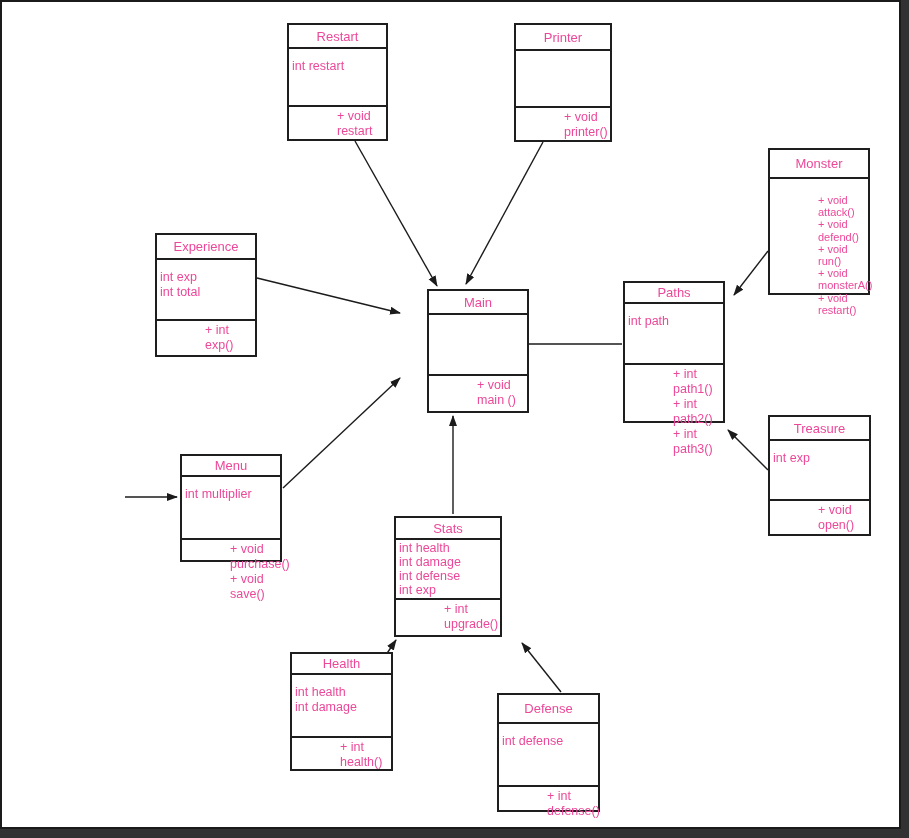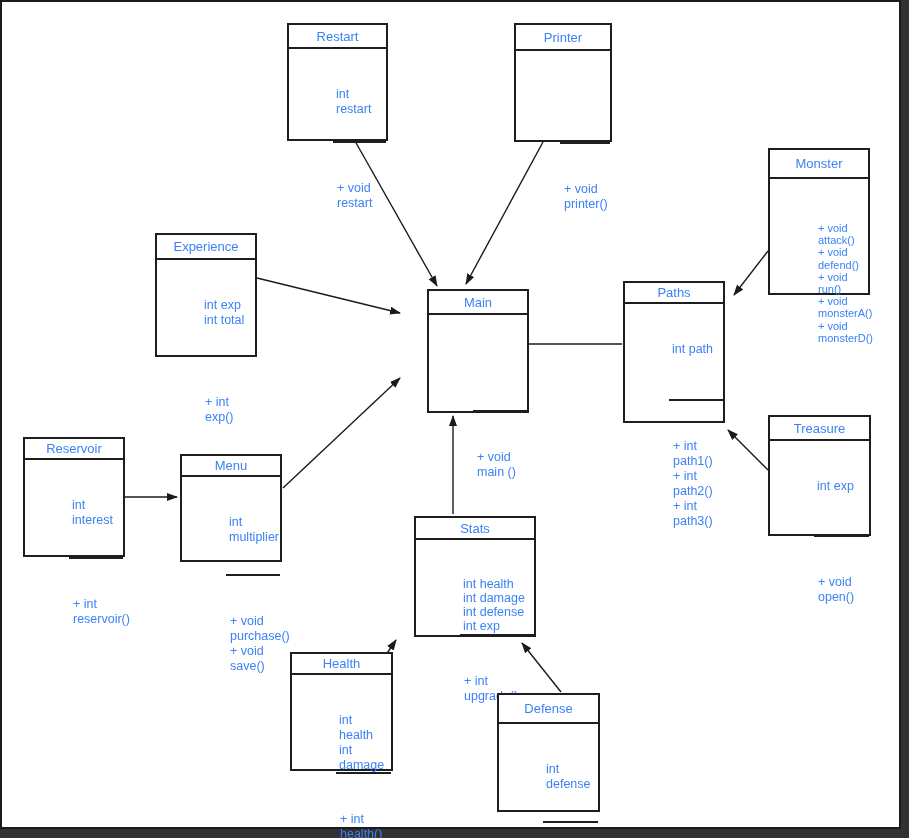--- a/index.html
+++ b/index.html
@@ -16,58 +16,56 @@
     background:#ffffff;
     border:2px solid #1b1b1b;
   }
   .wires{position:absolute;left:0;top:0;}
   .uml-class{
     position:absolute;
     background:#ffffff;
     border:2px solid #1e1e1e;
     box-sizing:border-box;
     display:flex;flex-direction:column;
-    color:#3b82f6;
-    gap:36px;
+    color:#ec4899;
   }
   .uml-class .title{
     box-sizing:border-box;
     border-bottom:2px solid #1e1e1e;
     font-size:13px;
     display:flex;align-items:center;justify-content:center;
     flex:none;
   }
   .uml-class .attrs{
     box-sizing:border-box;
     border-bottom:2px solid #1e1e1e;
-    padding:2px 3px;
+    padding:10px 3px;
     font-size:12.5px;line-height:15px;
     flex:none;
-    margin-left:44px;
   }
   .uml-class .methods{
     box-sizing:border-box;
     padding:2px 3px;
     font-size:12.5px;line-height:15px;
     flex:1;
     margin-left:45px;
   }
 
   #c-restart{left:287px;top:23px;width:101px;height:118px}
   #c-restart .title{height:24px}
   #c-restart .attrs{height:58px}
 
   #c-printer{left:514px;top:23px;width:98px;height:119px}
   #c-printer .title{height:26px}
   #c-printer .attrs{height:57px}
 
   #c-monster{left:768px;top:148px;width:102px;height:147px}
   #c-monster .title{height:29px}
   #c-monster .attrs{height:61px}
-  #c-monster .methods{font-size:11px;line-height:12.2px;padding-top:7px}
+  #c-monster .methods{font-size:11px;line-height:12.2px;padding-top:15px}
 
   #c-experience{left:155px;top:233px;width:102px;height:124px}
   #c-experience .title{height:25px}
   #c-experience .attrs{height:61px}
 
   #c-main{left:427px;top:289px;width:102px;height:124px}
   #c-main .title{height:24px}
   #c-main .attrs{height:61px}
 
   #c-paths{left:623px;top:281px;width:102px;height:142px}
@@ -79,21 +77,21 @@
   #c-treasure .attrs{height:60px}
 
   #c-reservoir{left:23px;top:437px;width:102px;height:120px}
   #c-reservoir .title{height:21px}
   #c-reservoir .attrs{height:63px}
 
   #c-menu{left:180px;top:454px;width:102px;height:108px}
   #c-menu .title{height:21px}
   #c-menu .attrs{height:63px}
 
-  #c-stats{left:414px;top:516px;width:122px;height:121px}
+  #c-stats{left:394px;top:516px;width:108px;height:121px}
   #c-stats .title{height:22px}
   #c-stats .attrs{height:60px;line-height:14px;padding-top:1px}
 
   #c-health{left:290px;top:652px;width:103px;height:119px}
   #c-health .title{height:21px}
   #c-health .attrs{height:63px}
 
   #c-defense{left:497px;top:693px;width:103px;height:119px}
   #c-defense .title{height:29px}
   #c-defense .attrs{height:63px}
@@ -143,21 +141,21 @@
     </div>
   </div>
 
   <div class="uml-class" id="c-monster">
     <div class="title">Monster</div>
     <div class="methods">
       <div>+ void attack()</div>
       <div>+ void defend()</div>
       <div>+ void run()</div>
       <div>+ void monsterA()</div>
-      <div>+ void monsterD()</div>
+      <div>+ void restart()</div>
     </div>
   </div>
 
   <div class="uml-class" id="c-experience">
     <div class="title">Experience</div>
     <div class="attrs">
       <div>int exp</div>
       <div>int total</div>
     </div>
     <div class="methods">
@@ -188,29 +186,20 @@
   <div class="uml-class" id="c-treasure">
     <div class="title">Treasure</div>
     <div class="attrs">
       <div>int exp</div>
     </div>
     <div class="methods">
       <div>+ void open()</div>
     </div>
   </div>
 
-  <div class="uml-class" id="c-reservoir">
-    <div class="title">Reservoir</div>
-    <div class="attrs">
-      <div>int interest</div>
-    </div>
-    <div class="methods">
-      <div>+ int reservoir()</div>
-    </div>
-  </div>
 
   <div class="uml-class" id="c-menu">
     <div class="title">Menu</div>
     <div class="attrs">
       <div>int multiplier</div>
     </div>
     <div class="methods">
       <div>+ void purchase()</div>
       <div>+ void save()</div>
     </div>

